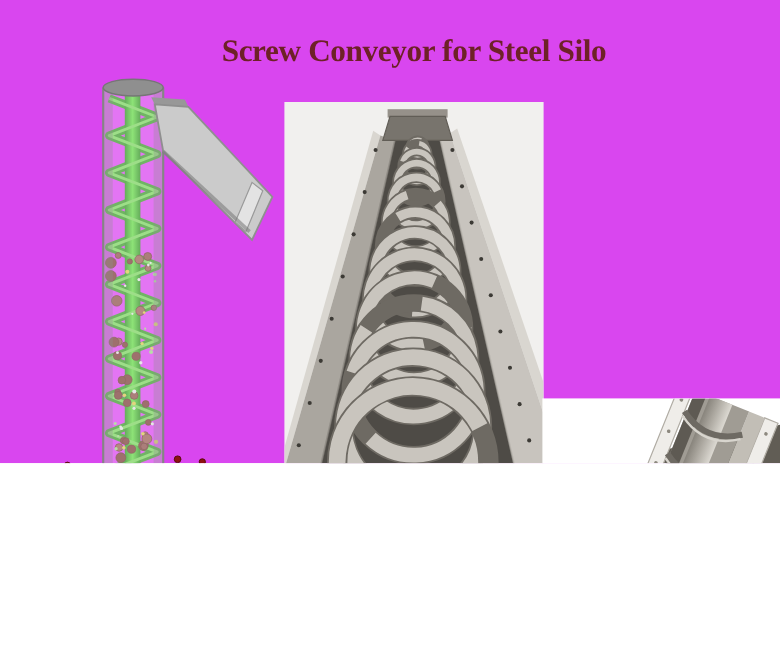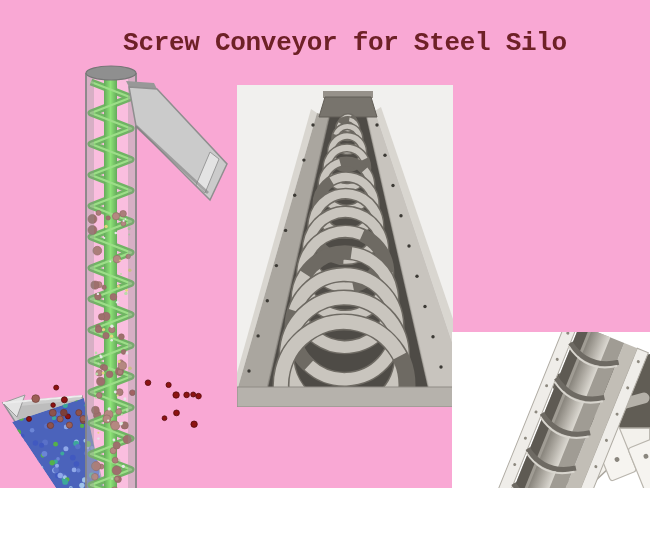--- a/index.html
+++ b/index.html
@@ -1,17 +1,17 @@
 <!DOCTYPE html>
 <html style="--title: #6e2127; --photo-bg: #f1f0ee; --steel-flange: #d9d6d0; --interior-dark: #4e4b46; --wall-left: #aaa69f; --wall-right: #c8c4be; --floor: #b6b2ac; --cap-gray: #8f8f8f; --tube-edge: #858585; --screw-dark: #3f9a2e; --screw-light: #7bd35f; --chute-fill: #cbcbcb; --chute-edge: #8f8f8f; --hopper-fill: #cccccc; --coil-light: #c9c5be; --coil-dark: #6e6a63; --junction-dark: #615d55; --plate: #f6f4f0;"><head>
 <meta charset="utf-8">
 <style>
   html,body{margin:0;padding:0;background:#ffffff;}
-  .canvas{position:relative;width:650px;height:488px;background:#f9a8d4;overflow:hidden;
-          font-family:Liberation Mono, monospace;}
+  .canvas{position:relative;width:650px;height:386px;background:#d946ef;overflow:hidden;
+          font-family:Liberation Serif, serif;}
   .title{position:absolute;left:40px;right:0;top:30px;margin:0;text-align:center;
          font-size:26px;font-weight:bold;letter-spacing:-0.3px;line-height:1;
          color:var(--title,#6e2127);}
   .fig{position:absolute;overflow:hidden;}
   .fig-silo{left:0;top:60px;width:232px;height:476px;}
   .fig-trough{left:237px;top:85px;width:216px;height:322px;background:var(--photo-bg,#f1f0ee);}
   .fig-junction{left:452px;top:332px;width:198px;height:186px;background:#ffffff;}
   svg{display:block;}
   
   .hopper-body{fill:var(--hopper-fill,#cccccc);stroke:#909094;stroke-width:1.5;}

